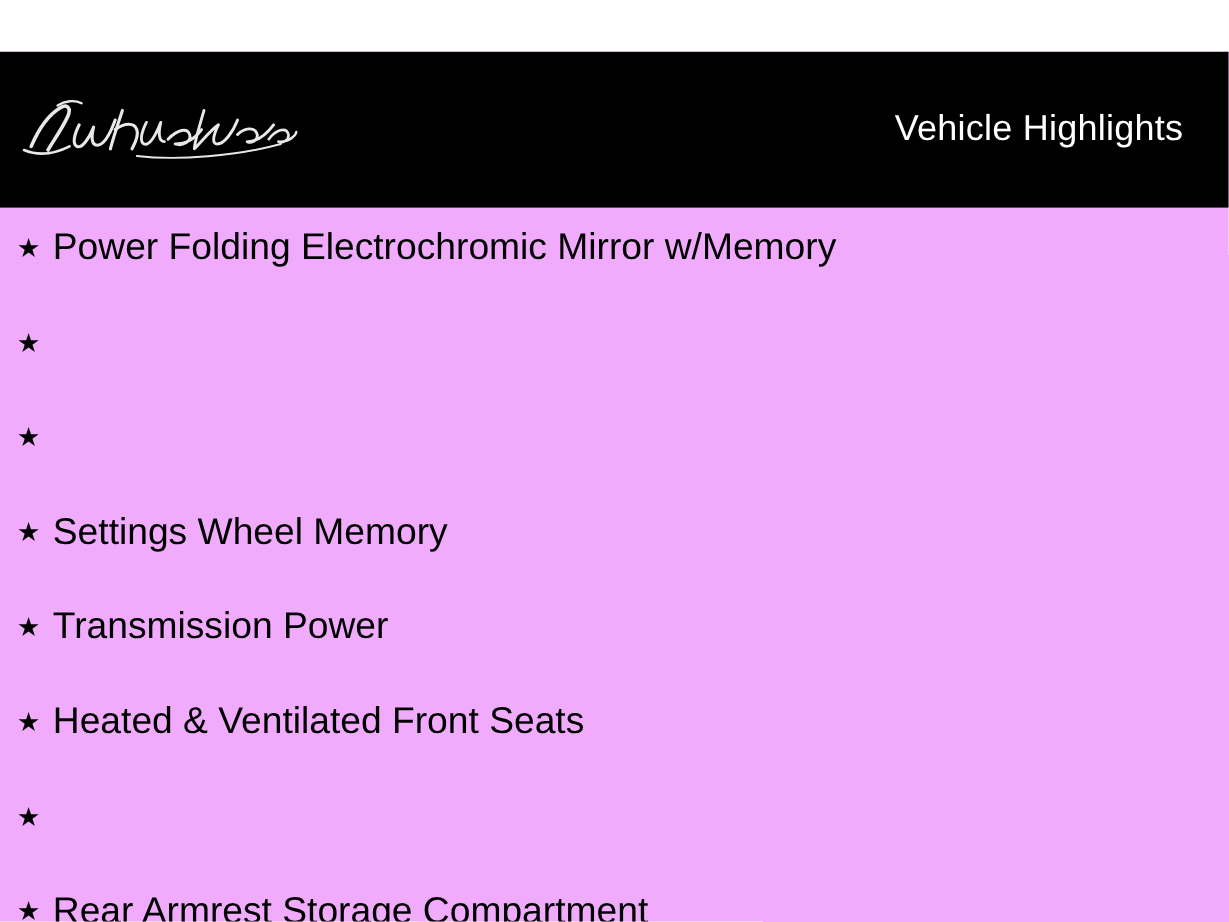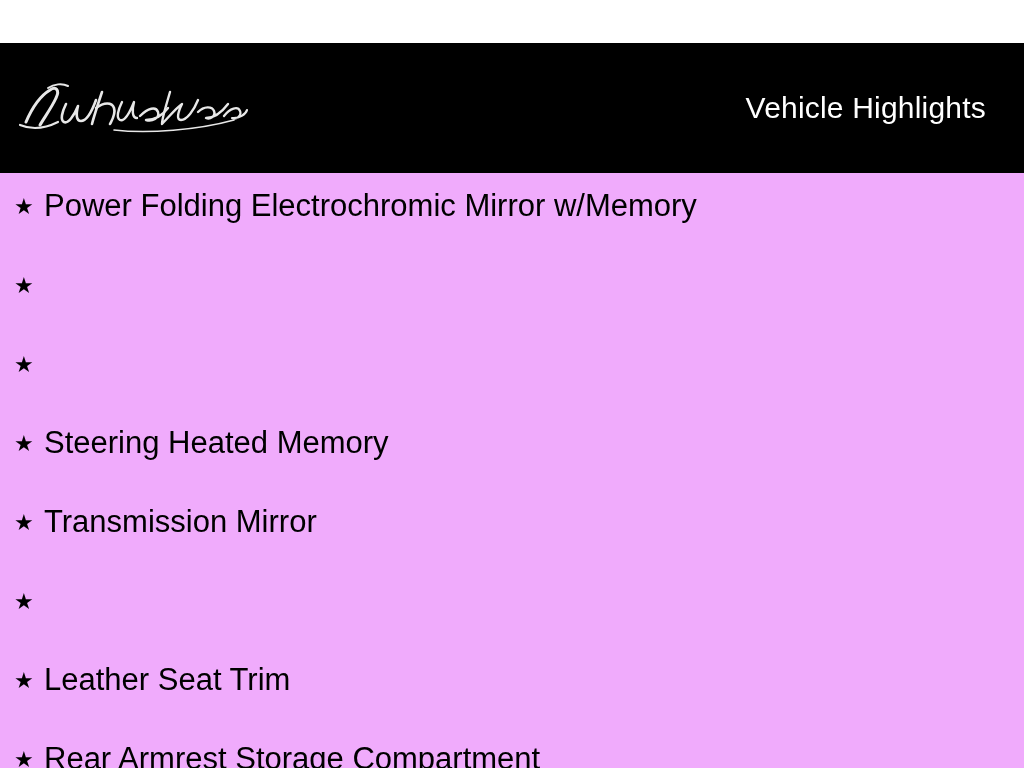--- a/index.html
+++ b/index.html
@@ -105,35 +105,35 @@
     <div class="feature-row">
       <span class="bullet">★</span>
     </div>
 
     <div class="feature-row">
       <span class="bullet">★</span>
     </div>
 
     <div class="feature-row">
       <span class="bullet">★</span>
-      <span class="feature-text">Steering Heated Memory</span>
+      <span class="feature-text">Settings Wheel Memory</span>
     </div>
 
     <div class="feature-row">
       <span class="bullet">★</span>
-      <span class="feature-text">Transmission Mirror</span>
+      <span class="feature-text">Transmission Power</span>
     </div>
 
     <div class="feature-row">
       <span class="bullet">★</span>
+      <span class="feature-text">Heated &amp; Ventilated Front Seats</span>
     </div>
 
     <div class="feature-row">
       <span class="bullet">★</span>
-      <span class="feature-text">Leather Seat Trim</span>
     </div>
 
     <div class="feature-row">
       <span class="bullet">★</span>
       <span class="feature-text">Rear Armrest Storage Compartment</span>
     </div>
 
   </div>
 </div>
 

